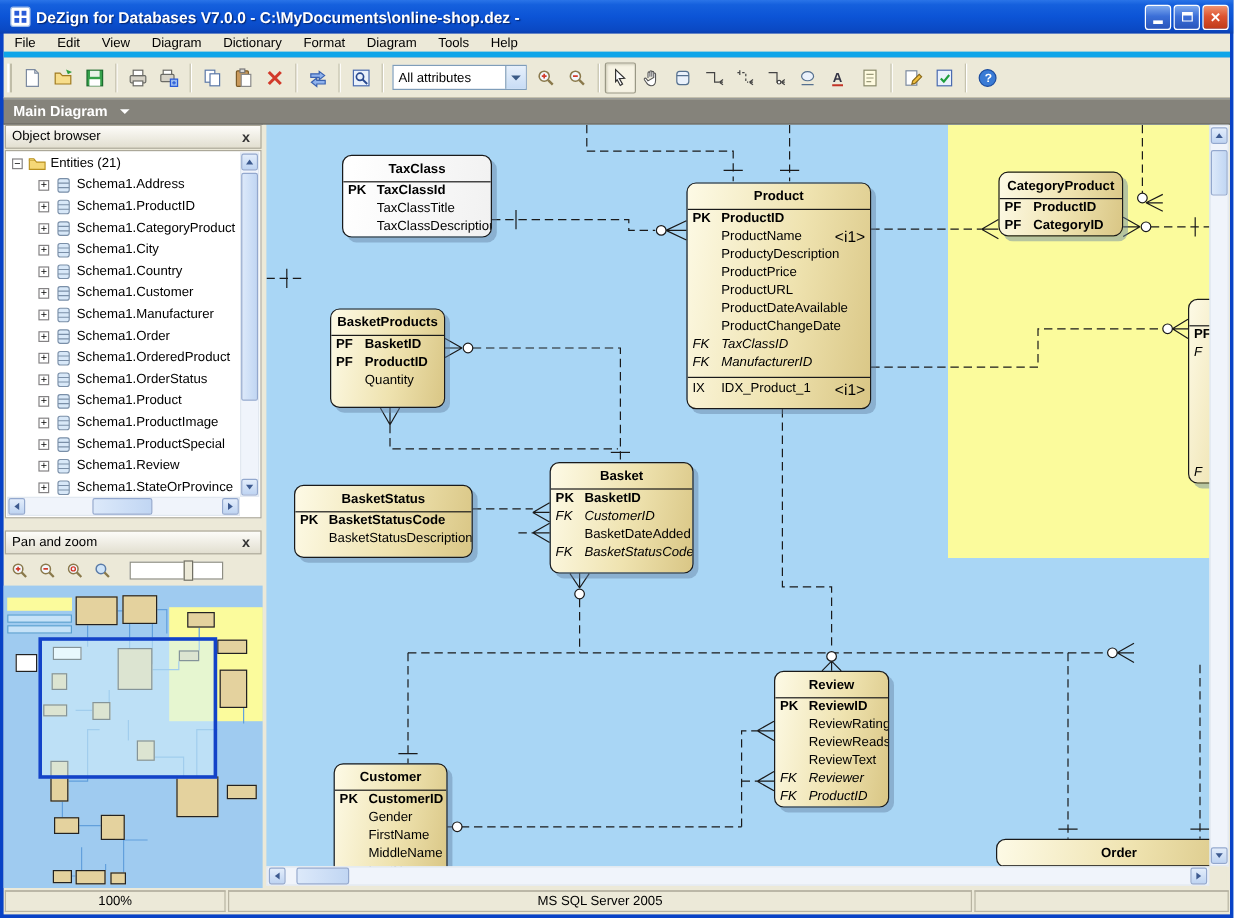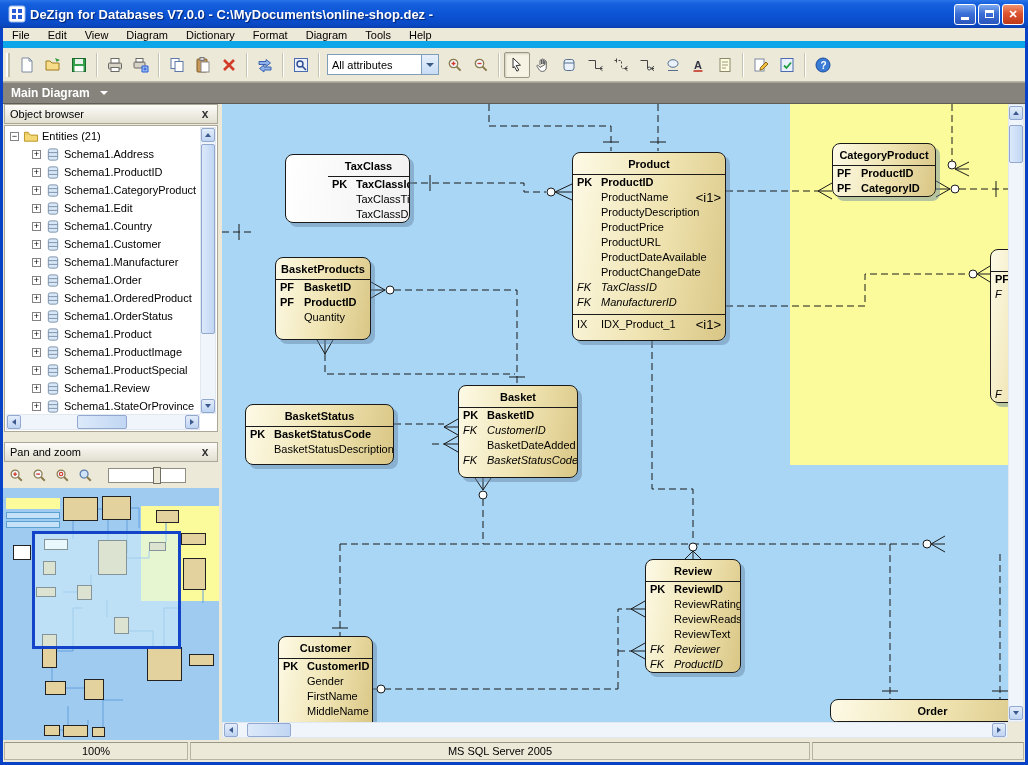--- a/index.html
+++ b/index.html
@@ -16,21 +16,21 @@
   .winbtns { margin-left:auto; display:flex; gap:2px; }
   .winbtn { width:22px; height:21px; border-radius:3px; border:1px solid #fff;
     background:linear-gradient(180deg,#7da9ee,#3b6fd8 45%,#2a55bb); color:#fff; font-weight:bold;
     display:flex; align-items:center; justify-content:center; font-size:11px; }
   .winbtn.close { background:linear-gradient(180deg,#f0936f,#dd5431 45%,#c03a18); }
   .winbtn .minglyph { display:block; width:8px; height:3px; background:#fff; margin-top:9px; }
   .winbtn .maxglyph { display:block; width:9px; height:8px; border:1px solid #fff; border-top:3px solid #fff; }
 
   
   .menubar { position:absolute; left:3px; top:28px; width:1022px; height:20px; background:#ECE9D8;
-    display:flex; align-items:center; border-bottom:7px solid #0ea5e9; }
+    display:flex; align-items:center; border-bottom:5px solid #0ea5e9; }
   .menu-item { padding:2px 9px; }
   .toolbar { position:absolute; left:3px; top:48px; width:1022px; height:34px; background:#ECE9D8;
     display:flex; align-items:center; border-bottom:1px solid #b8b5a1; }
   .grip { width:4px; height:24px; margin:0 4px 0 3px; border-left:2px solid #fff; border-right:2px solid #c0bda8; }
   .tbtn { width:26px; height:26px; display:flex; align-items:center; justify-content:center; border:1px solid transparent; border-radius:2px; }
   .tbtn svg { width:18px; height:18px; }
   .tbtn.pressed { background:#f6f3e4; border:1px solid #9a9885; box-shadow:inset 1px 1px 2px #cfccb8; }
   .tsep { width:2px; height:24px; margin:0 4px; border-left:1px solid #c6c3ae; border-right:1px solid #fff; }
   .dropdown { width:112px; height:21px; background:#fff; border:1px solid #7F9DB9; display:flex; align-items:center; margin:0 3px; }
   .dropdown .val { flex:1; padding-left:4px; }
@@ -351,21 +351,21 @@
             <path d="M3 6h10M3 10h10" stroke="#7A8FA8"></path>
           </svg>
           <span class="tree-label">Schema1.CategoryProduct</span>
         </div>
         <div class="tree-row" style="padding-left: 26px;">
           <span class="expander">+</span>
           <svg class="tree-icon" viewBox="0 0 16 16">
             <rect x="3" y="2" width="10" height="12" rx="2" fill="#D8E8F8" stroke="#7A8FA8"></rect>
             <path d="M3 6h10M3 10h10" stroke="#7A8FA8"></path>
           </svg>
-          <span class="tree-label">Schema1.Edit</span>
+          <span class="tree-label">Schema1.City</span>
         </div>
         <div class="tree-row" style="padding-left: 26px;">
           <span class="expander">+</span>
           <svg class="tree-icon" viewBox="0 0 16 16">
             <rect x="3" y="2" width="10" height="12" rx="2" fill="#D8E8F8" stroke="#7A8FA8"></rect>
             <path d="M3 6h10M3 10h10" stroke="#7A8FA8"></path>
           </svg>
           <span class="tree-label">Schema1.Country</span>
         </div>
         <div class="tree-row" style="padding-left: 26px;">
@@ -601,21 +601,21 @@
         <circle cx="329" cy="88" r="4" fill="#fff" stroke="#1a1a1a"></circle>
         <circle cx="168" cy="186" r="4" fill="#fff" stroke="#1a1a1a"></circle>
         <circle cx="261" cy="391" r="4" fill="#fff" stroke="#1a1a1a"></circle>
         <circle cx="471" cy="443" r="4" fill="#fff" stroke="#1a1a1a"></circle>
         <circle cx="733" cy="85" r="4" fill="#fff" stroke="#1a1a1a"></circle>
         <circle cx="751" cy="170" r="4" fill="#fff" stroke="#1a1a1a"></circle>
         <circle cx="730" cy="61" r="4" fill="#fff" stroke="#1a1a1a"></circle>
         <circle cx="705" cy="440" r="4" fill="#fff" stroke="#1a1a1a"></circle>
         <circle cx="159" cy="585" r="4" fill="#fff" stroke="#1a1a1a"></circle>
       </svg>
-      <div class="entity ent-white" style="left: 63px; top: 50px; width: 125px; padding-left: 42px;">
+      <div class="entity ent-white" style="left: 63px; top: 25px; width: 125px;">
         <div class="ent-title">TaxClass</div>
         <div class="ent-row pk">
           <span class="k">PK</span>
           <span class="n">TaxClassId</span>
         </div>
         <div class="ent-row normal">
           <span class="k"></span>
           <span class="n">TaxClassTitle</span>
         </div>
         <div class="ent-row normal">

